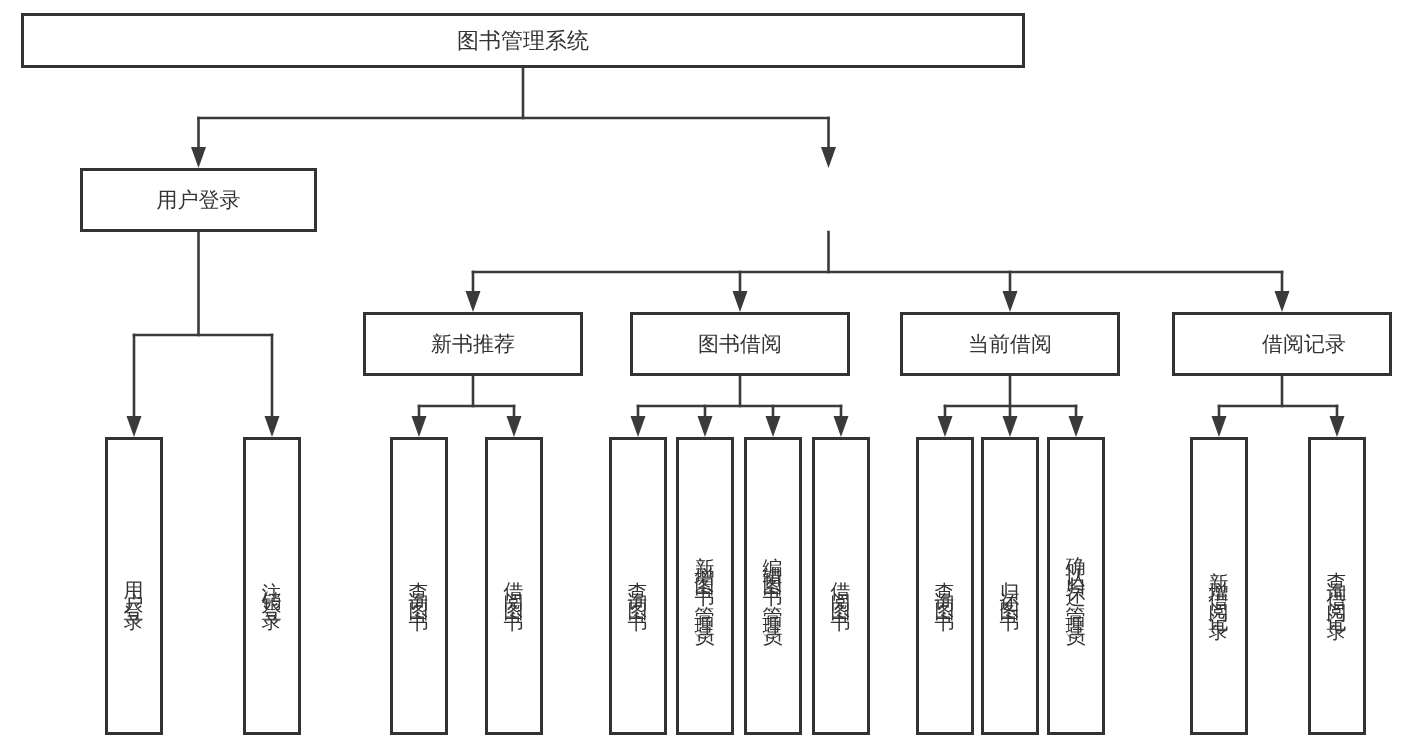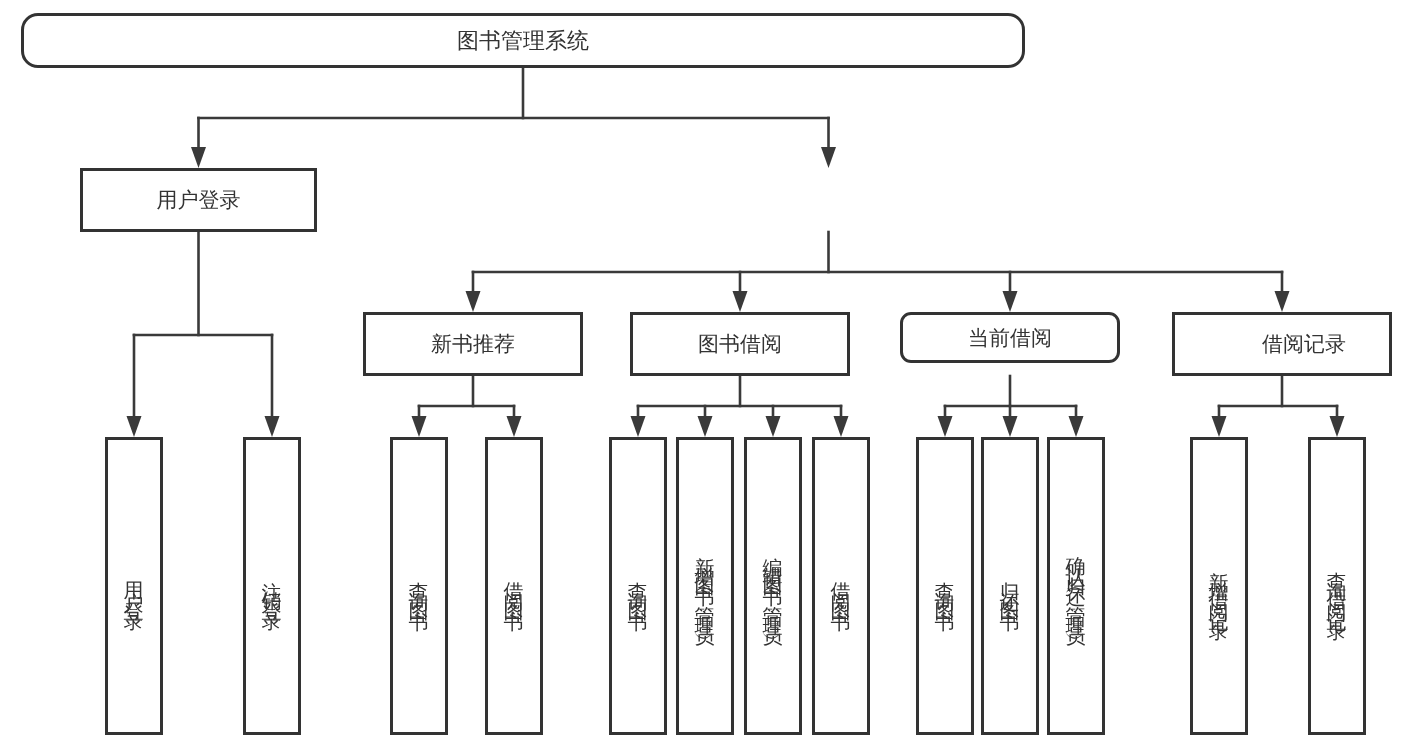--- a/index.html
+++ b/index.html
@@ -137,27 +137,27 @@
       <line x1="1219" y1="406" x2="1337" y2="406"></line>
       <line x1="1219" y1="406" x2="1219" y2="420"></line>
       <line x1="1337" y1="406" x2="1337" y2="420"></line>
     </g>
     <g stroke="none">
       <polygon points="1211.5,416 1226.5,416 1219,437"></polygon>
       <polygon points="1329.5,416 1344.5,416 1337,437"></polygon>
     </g>
   </svg>
 
-  <div class="box root-label" style="left:21px; top:13px; width:1004px; height:55px;border-radius:17px;">图书管理系统</div>
+  <div class="box root-label" style="left:21px; top:13px; width:1004px; height:55px;">图书管理系统</div>
 
   <div class="box hlabel" style="left:80px; top:168px; width:237px; height:64px;">用户登录</div>
 
   <div class="box hlabel" style="left:363px; top:312px; width:220px; height:64px;">新书推荐</div>
   <div class="box hlabel" style="left:630px; top:312px; width:220px; height:64px;">图书借阅</div>
-  <div class="box hlabel" style="left:900px; top:312px; width:220px; height:51px;border-radius:11px;">当前借阅</div>
+  <div class="box hlabel" style="left:900px; top:312px; width:220px; height:64px;">当前借阅</div>
   <div class="box hlabel" style="left:1172px; top:312px; width:220px; height:64px;padding-left:44px;">借阅记录</div>
 
   <div class="box" style="left:105px; top:437px; width:58px; height:298px;">
     <span class="vtext">用户登录</span>
   </div>
   <div class="box" style="left:243px; top:437px; width:58px; height:298px;">
     <span class="vtext">注销登录</span>
   </div>
 
   <div class="box" style="left:390px; top:437px; width:58px; height:298px;">

